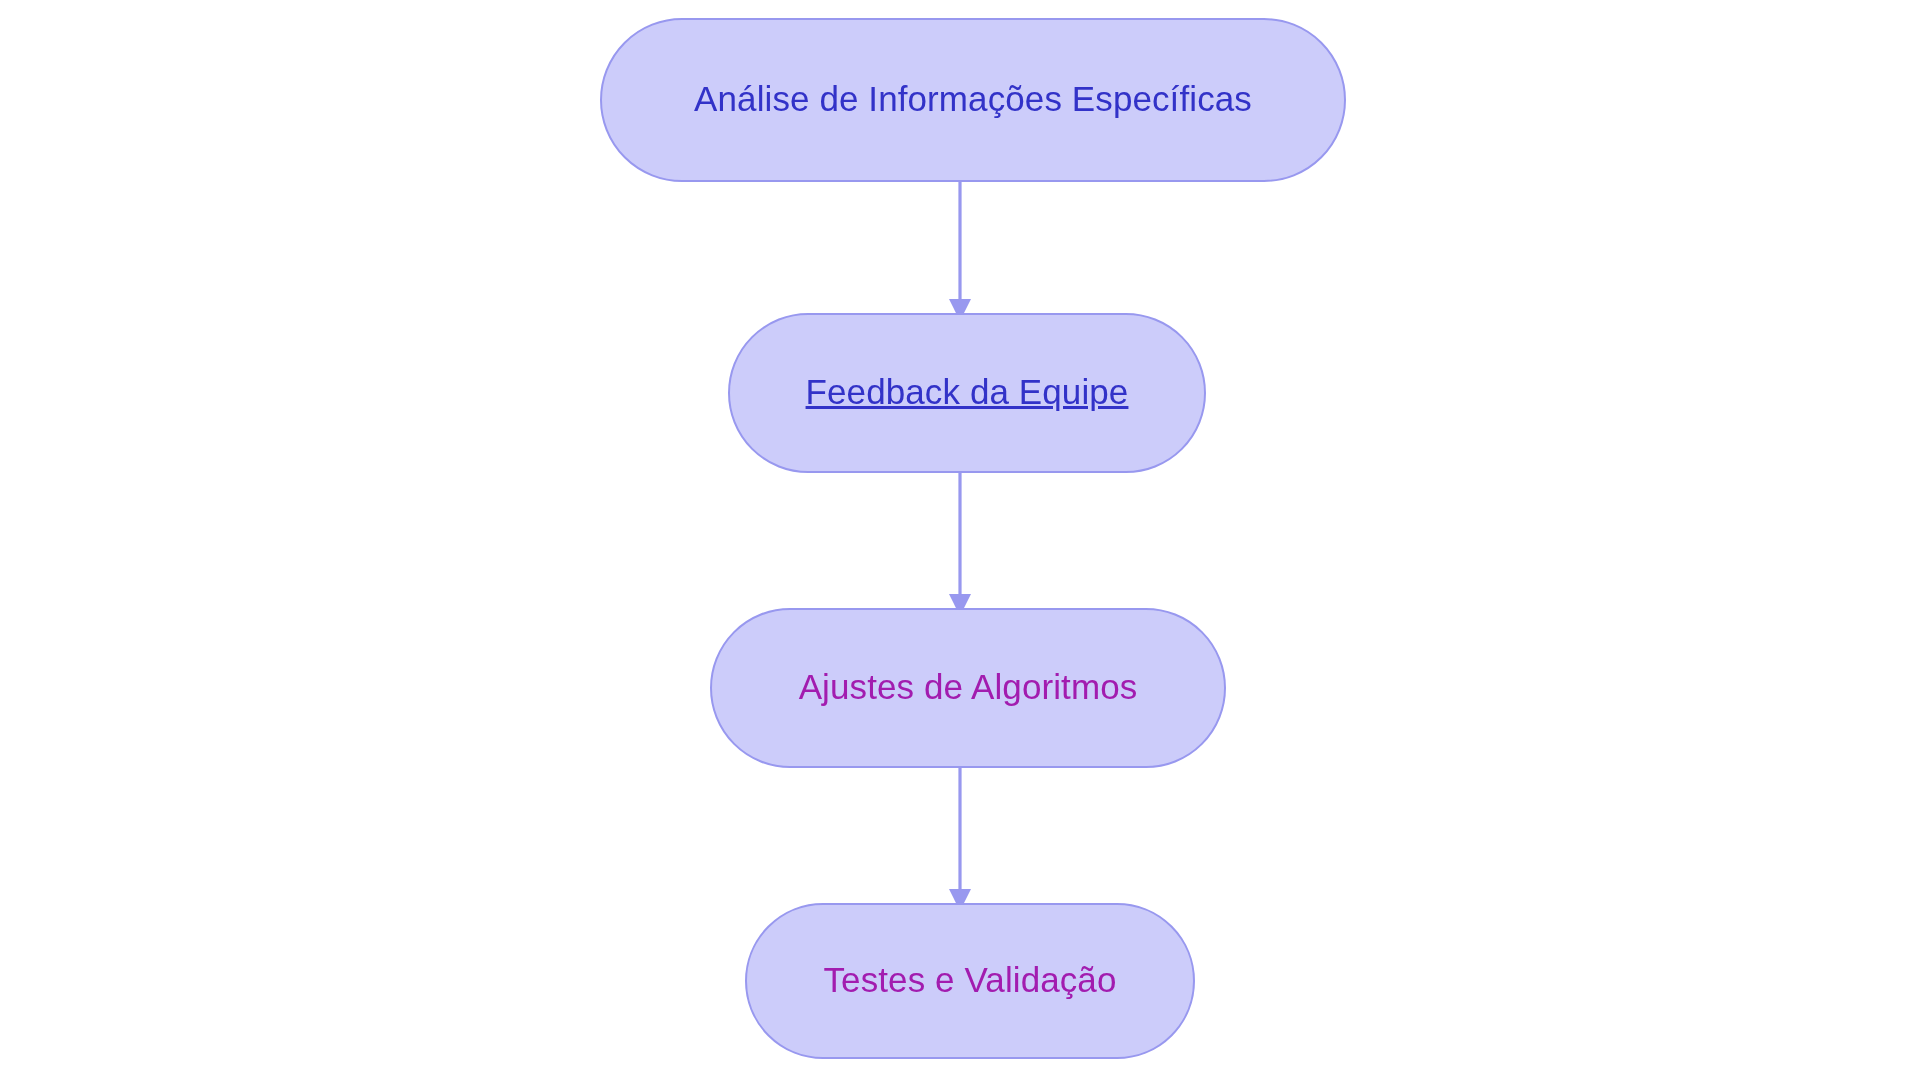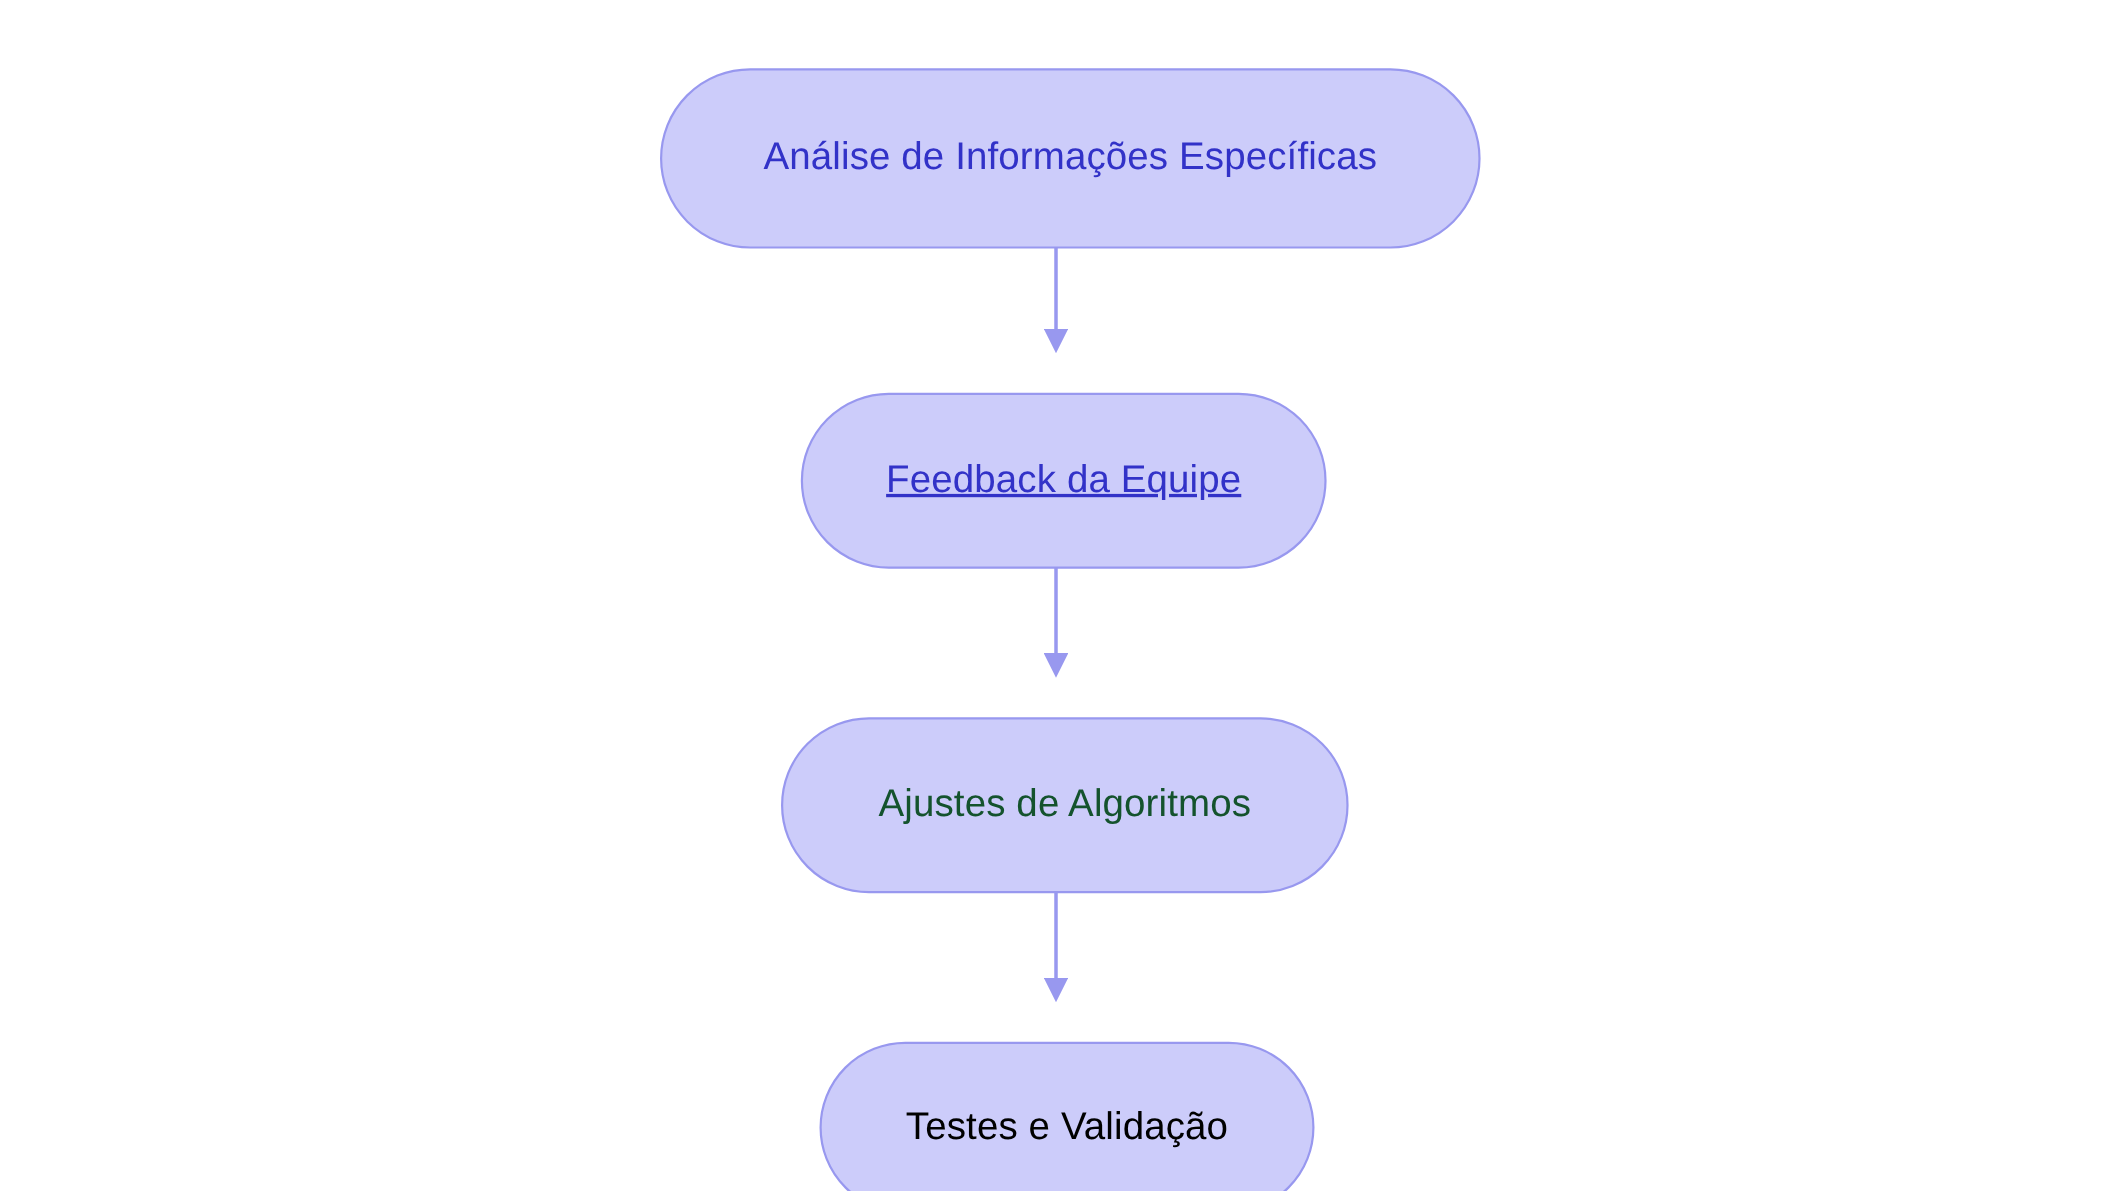--- a/index.html
+++ b/index.html
@@ -33,21 +33,20 @@
   .flow-node {
     position: absolute;
     box-sizing: border-box;
     display: flex;
     align-items: center;
     justify-content: center;
     background: #ccccfa;
     border: 2px solid #0c4a6e;
     border-radius: 999px;
     z-index: 2;
-    margin-top: 44px;
   }
   .flow-node-label {
     color: #3232c8;
     font-size: 35px;
     font-weight: 400;
     line-height: 1;
     letter-spacing: 0.1px;
     white-space: nowrap;
     text-align: center;
     position: relative;
@@ -81,20 +80,20 @@
 
   <div class="flow-node" id="node-0" style="background: rgb(204, 204, 250); border-color: rgb(152, 152, 239);">
     <span class="flow-node-label" style="color: rgb(50, 50, 200);">Análise de Informações Específicas</span>
   </div>
 
   <div class="flow-node" id="node-1" style="background: rgb(204, 204, 250); border-color: rgb(152, 152, 239);">
     <span class="flow-node-label" style="color: rgb(50, 50, 200); text-decoration: underline;">Feedback da Equipe</span>
   </div>
 
   <div class="flow-node" id="node-2" style="background: rgb(204, 204, 250); border-color: rgb(152, 152, 239);">
-    <span class="flow-node-label" style="color: #14532d;">Ajustes de Algoritmos</span>
+    <span class="flow-node-label" style="color: #a21caf;">Ajustes de Algoritmos</span>
   </div>
 
   <div class="flow-node" id="node-3" style="background: rgb(204, 204, 250); border-color: rgb(152, 152, 239);">
-    <span class="flow-node-label" style="color: #000000;">Testes e Validação</span>
+    <span class="flow-node-label" style="color: #a21caf;">Testes e Validação</span>
   </div>
 
 </div>
 
 </body></html>

